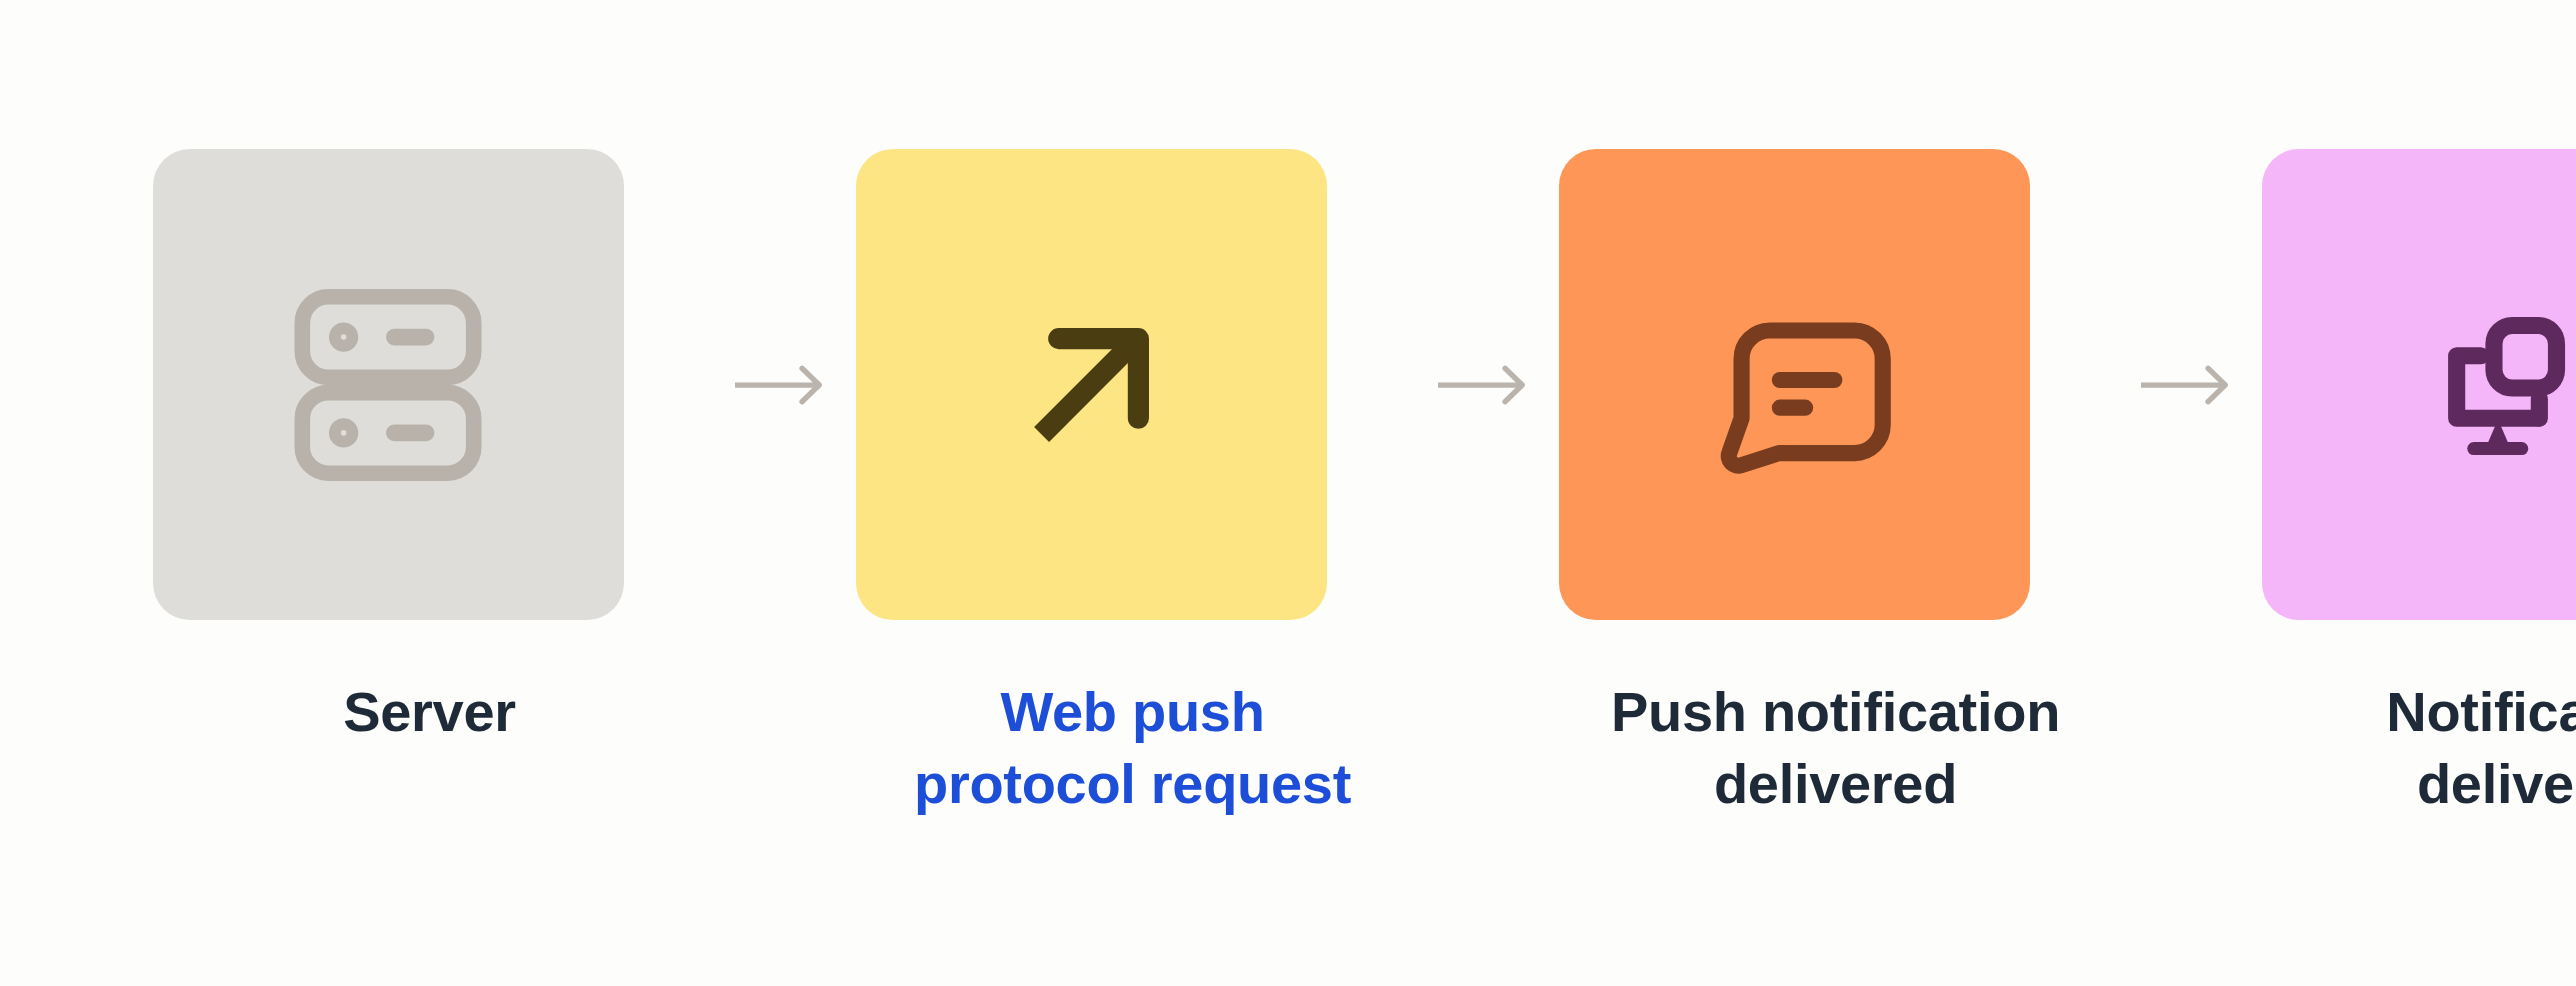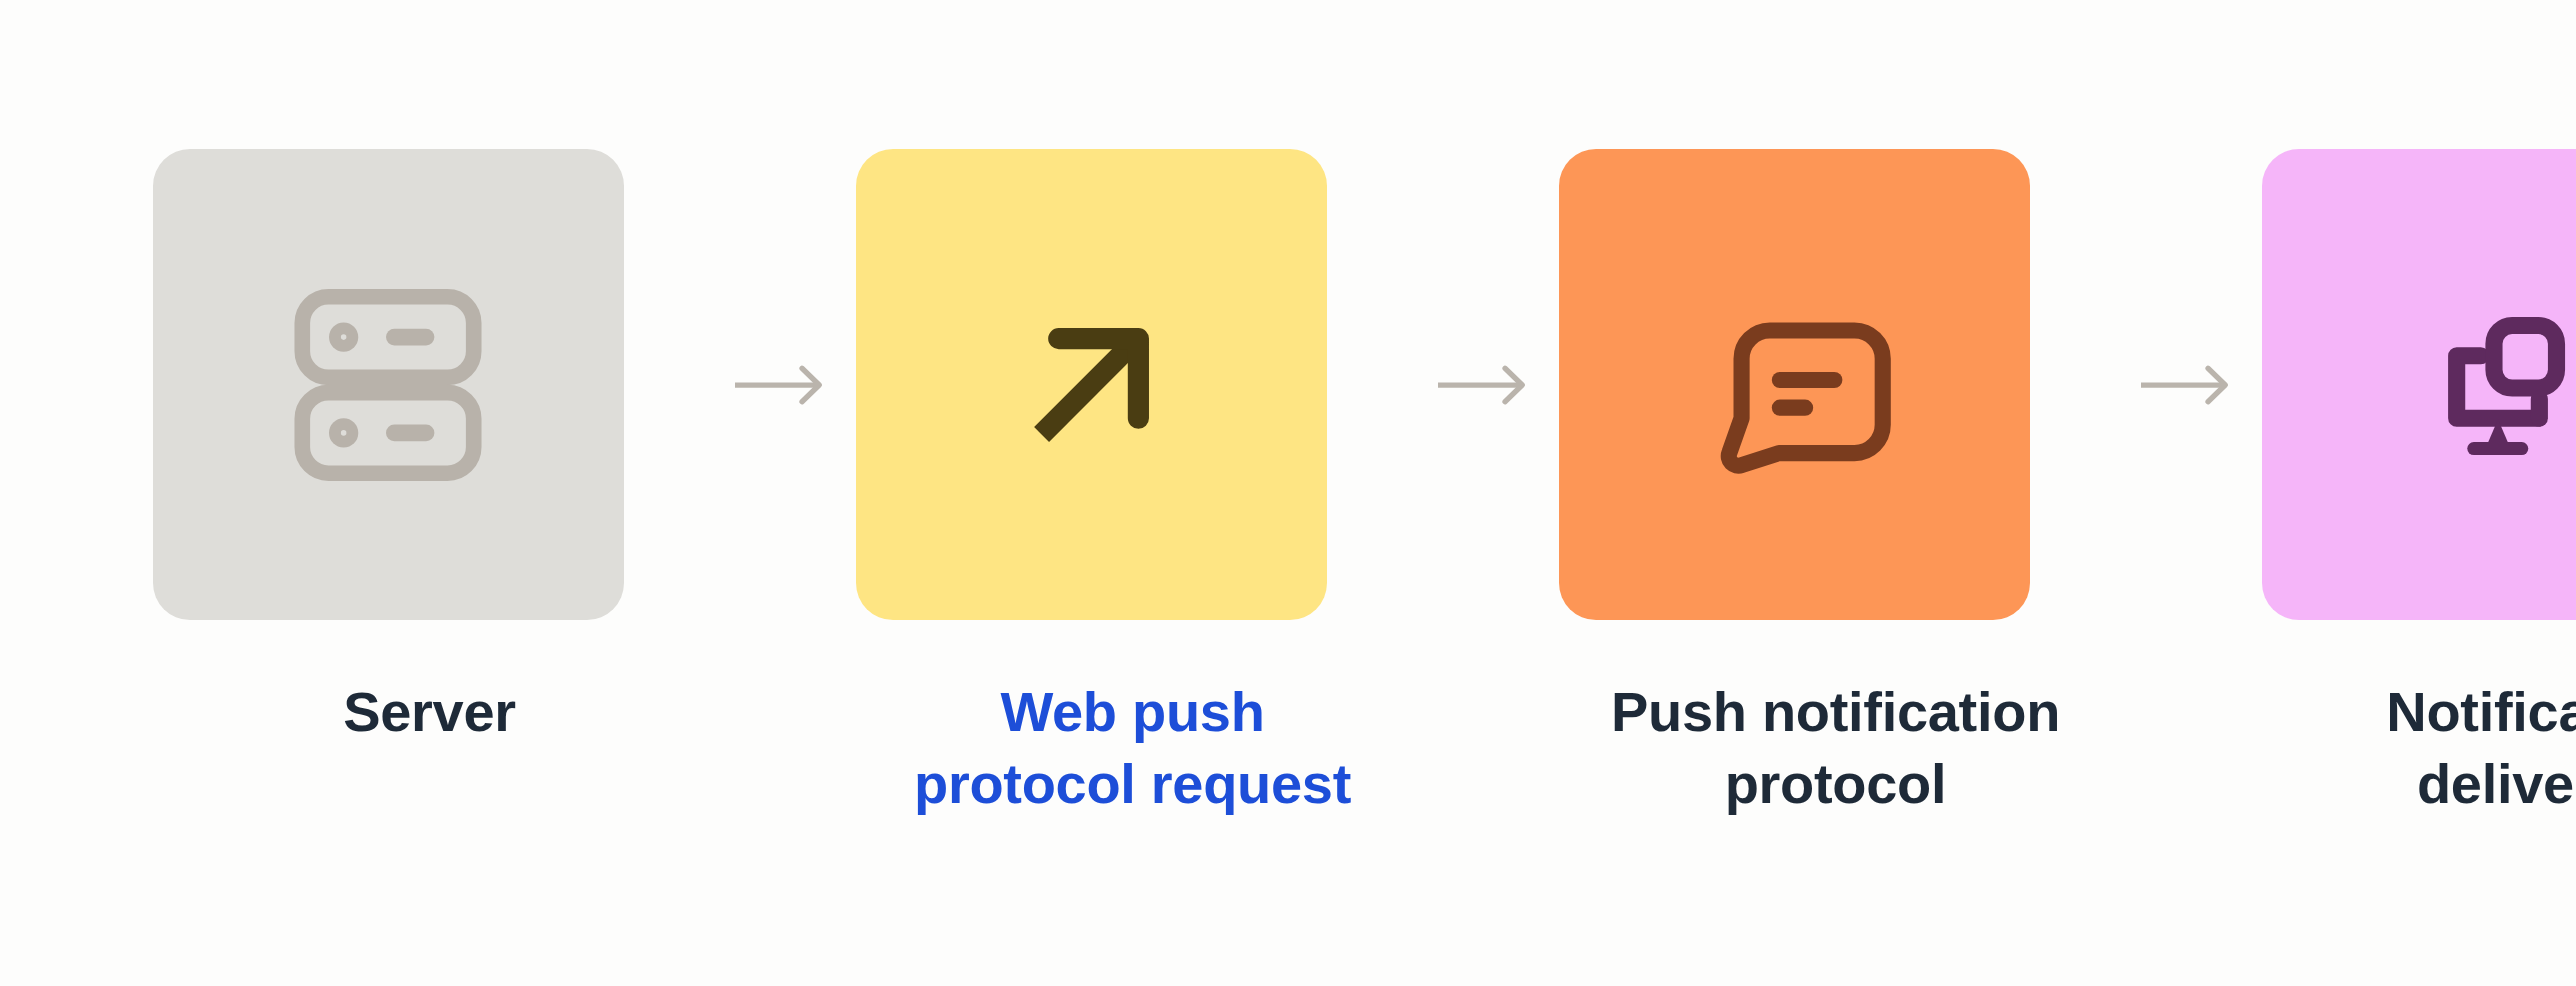--- a/index.html
+++ b/index.html
@@ -127,21 +127,21 @@
   <div class="stage">
     <div class="tile" style="background:#FD9656;">
       <svg width="242" height="242" viewBox="0 0 48 48" fill="none">
         <path d="M19.2 13.2 H36.0 A5.6 5.6 0 0 1 41.6 18.8 V31.9 A5.6 5.6 0 0 1 36.0 37.5 H21.0
                  L13.6 39.9 A1.9 1.9 0 0 1 11.2 37.4 L13.6 30.6 V18.8 A5.6 5.6 0 0 1 19.2 13.2 Z" stroke="#7A3C1E" stroke-width="3.2" stroke-linejoin="round"></path>
         <rect x="19.6" y="21.4" width="14.0" height="3.2" rx="1.6" fill="#7A3C1E"></rect>
         <rect x="19.6" y="26.9" width="8.2" height="3.2" rx="1.6" fill="#7A3C1E"></rect>
       </svg>
     </div>
     <div class="stage-label" style="color: rgb(30, 42, 56);">Push notification
-protocol</div>
+delivered</div>
   </div>
 
   <div class="connector">
     <svg width="98" height="40" viewBox="0 0 38 16" fill="none">
       <path d="M0.6 8 H34.4" stroke="#BAB4AC" stroke-width="2.1" stroke-linecap="butt"></path>
       <path d="M27.4 1.3 L34.3 8 L27.4 14.7" stroke="#BAB4AC" stroke-width="2.1" stroke-linecap="round" stroke-linejoin="round"></path>
     </svg>
   </div>
 
   <div class="stage">

